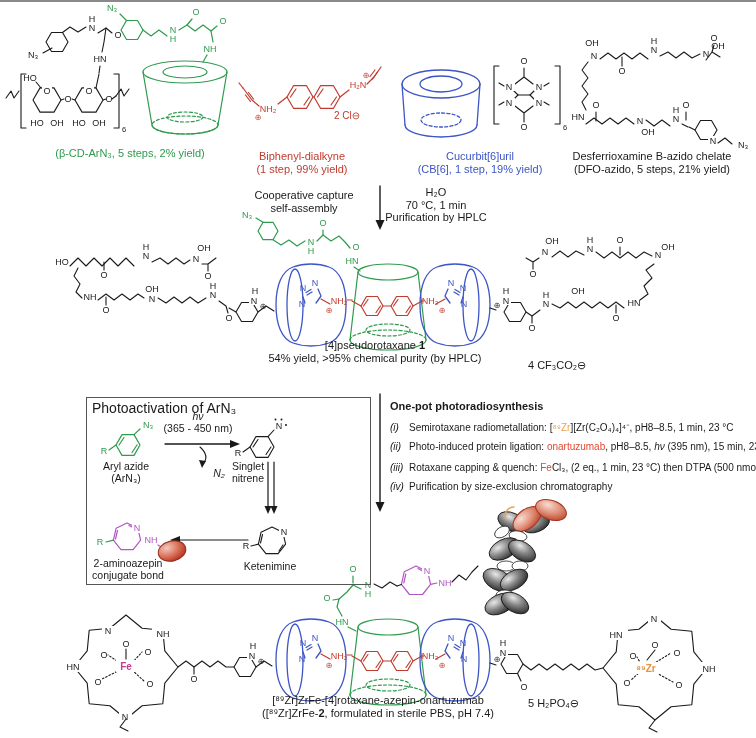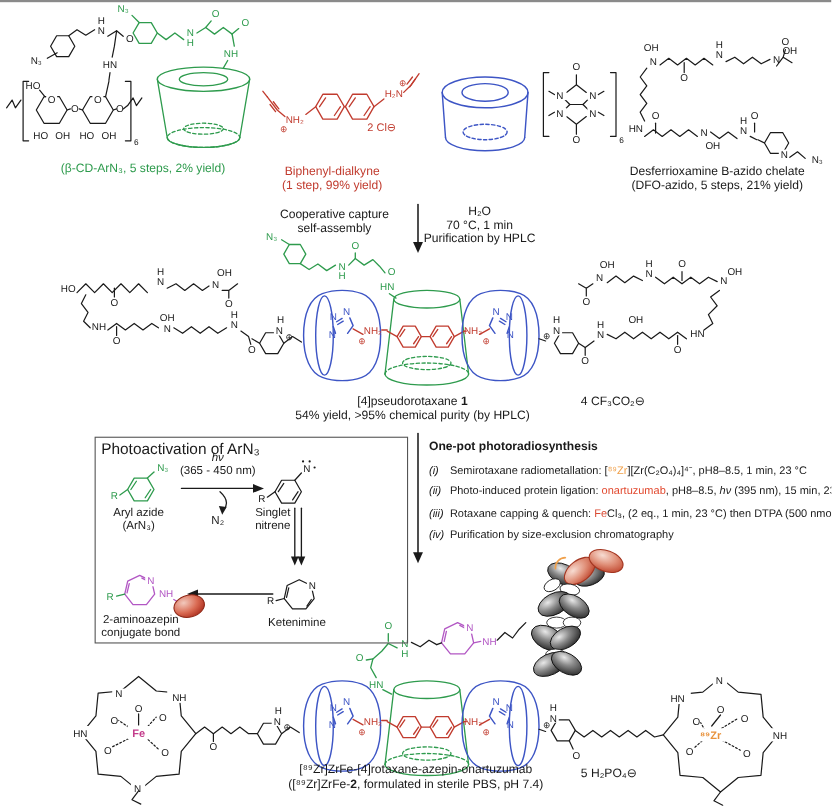--- a/index.html
+++ b/index.html
@@ -550,48 +550,52 @@
     </g>
   </svg>
 
   <div class="abs cap green" style="left:20px;top:147px;width:220px;">
     <div>(β-CD-ArN₃, 5 steps, 2% yield)</div>
   </div>
   <div class="abs cap red" style="left:240px;top:150px;width:124px;">
     <div>Biphenyl-dialkyne</div>
     <div>(1 step, 99% yield)</div>
   </div>
+  <div class="abs cap blue" style="left:400px;top:150px;width:160px;">
+    <div>Cucurbit[6]uril</div>
+    <div>(CB[6], 1 step, 19% yield)</div>
+  </div>
   <div class="abs cap" style="left:552px;top:150px;width:200px;text-align:center;">
     <div>Desferrioxamine B-azido chelate</div>
     <div>(DFO-azido, 5 steps, 21% yield)</div>
   </div>
 
   <div class="divider"></div>
 
   <div class="abs cond" style="left:234px;top:189px;width:140px;text-align:center;">
     <div>Cooperative capture</div>
     <div>self-assembly</div>
   </div>
   <div class="abs cond" style="left:388px;top:186px;width:96px;text-align:center;">
     <div>H₂O</div>
     <div>70 °C, 1 min</div>
     <div style="width:140px;margin-left:-22px;">Purification by HPLC</div>
   </div>
 
-  <div class="abs cap" style="left:255px;top:359px;width:240px;">
+  <div class="abs cap" style="left:255px;top:339px;width:240px;">
     <div><span>[4]pseudorotaxane </span><span class="b">1</span></div>
     <div>54% yield, &gt;95% chemical purity (by HPLC)</div>
   </div>
   <div class="abs cond" style="left:528px;top:359px;">4 CF₃CO₂⊖</div>
 
   <div class="abs pbox" style="left:86px;top:397px;width:283px;height:186px;"></div>
   <div class="abs pbox-title" style="left:92px;top:400px;">Photoactivation of ArN₃</div>
   <div class="abs small-cap it" style="left:170px;top:411px;width:56px;">hν</div>
   <div class="abs small-cap" style="left:152px;top:423px;width:92px;">(365 - 450 nm)</div>
-  <div class="abs small-cap" style="left:183px;top:468px;width:30px;">N₂</div>
+  <div class="abs small-cap" style="left:204px;top:468px;width:30px;font-style:italic;">N₂</div>
   <div class="abs small-cap" style="left:90px;top:461px;width:72px;">
     <div>Aryl azide</div>
     <div>(ArN₃)</div>
   </div>
   <div class="abs small-cap" style="left:220px;top:461px;width:56px;">
     <div>Singlet</div>
     <div>nitrene</div>
   </div>
   <div class="abs small-cap" style="left:234px;top:561px;width:72px;">Ketenimine</div>
   <div class="abs small-cap" style="left:85px;top:558px;width:86px;">

